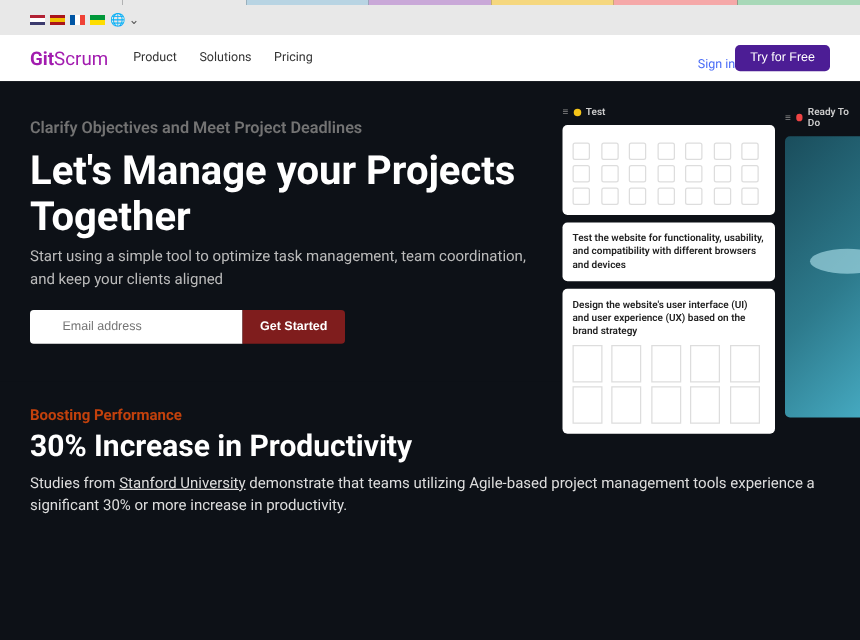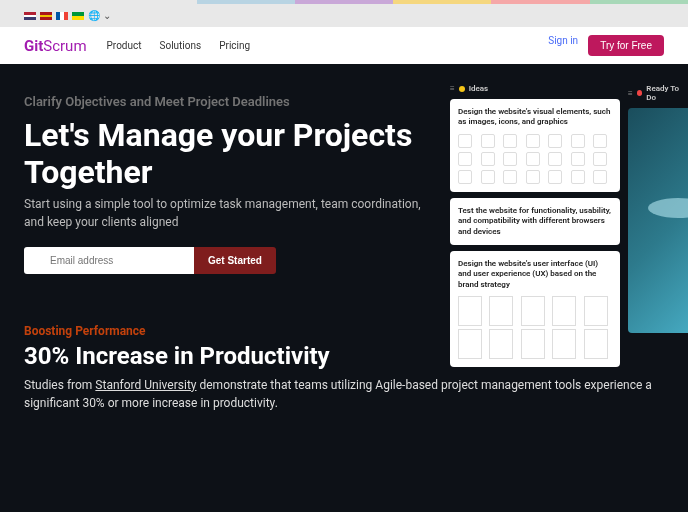--- a/index.html
+++ b/index.html
@@ -7,23 +7,23 @@
 .rainbow{height:4px;display:flex}
 .rainbow div{flex:1}
 .topbar{background:#e8e8e8;padding:6px 24px;display:flex;align-items:center;justify-content:space-between;font-size:9px;color:#555}
 .flags{display:flex;gap:4px;align-items:center}
 .flag{width:12px;height:8px;display:inline-block}
 .navbar{background:#fff;padding:8px 24px;display:flex;align-items:center;justify-content:space-between}
 .brand{display:flex;align-items:center;gap:20px}
 .logo{font-size:15px;font-weight:700;color:#a21caf}
 .logo .scrum{font-weight:400}
 .navlinks{display:flex;gap:18px;font-size:10px;color:#333}
-.navright{display:flex;gap:10px;align-items:flex-start}
+.navright{display:flex;align-items:flex-end}
 .signin{color:#4a6cf7;font-size:10px;text-decoration:none}
-.tryfree{background:#be185d;color:#fff;padding:5px 12px;border-radius:4px;font-size:10px;border:none;cursor:pointer}
+.tryfree{background:#4c1d95;color:#fff;padding:5px 12px;border-radius:4px;font-size:10px;border:none;cursor:pointer}
 .hero{background:#0d1117;color:#fff;padding:30px 24px 20px;display:flex;gap:20px;position:relative}
 .heroleft{flex:1;max-width:400px}
 .tagline{color:#737373;font-size:13px;font-weight:600;margin-bottom:8px}
 .headline{font-size:32px;font-weight:700;line-height:1.15;margin-bottom:4px}
 .sub{font-size:12px;color:#bbb;line-height:1.5;margin-bottom:16px}
 .signup{display:flex;margin-bottom:10px}
 .email{flex:1;padding:8px 26px;border:none;font-size:10px;border-radius:3px 0 0 3px;max-width:170px}
 .getstart{background:#7f1d1d;color:#fff;border:none;padding:8px 14px;font-size:10px;border-radius:0 3px 3px 0;cursor:pointer;font-weight:700}
 .trusted{font-size:9px;color:#666}
 .board{position:absolute;right:0;top:20px;display:flex;gap:8px}
@@ -93,24 +93,23 @@
       <input class="email" placeholder="Email address" style="">
       <button class="getstart">Get Started</button>
     </div>
   </div>
 
   <div class="board">
     <div class="col">
       <div class="colhead">
         <span style="color:#888">≡</span>
         <span class="dot" style="background:#f5c518"></span>
-        <span>Ideas</span>
+        <span>Test</span>
       </div>
       <div class="card">
-        <div class="cardtitle">Design the website's visual elements, such as images, icons, and graphics</div>
         <div class="icongrid">
           <div></div>
             <div></div>
             <div></div>
             <div></div>
             <div></div>
             <div></div>
             <div></div>
           <div></div>
             <div></div>

